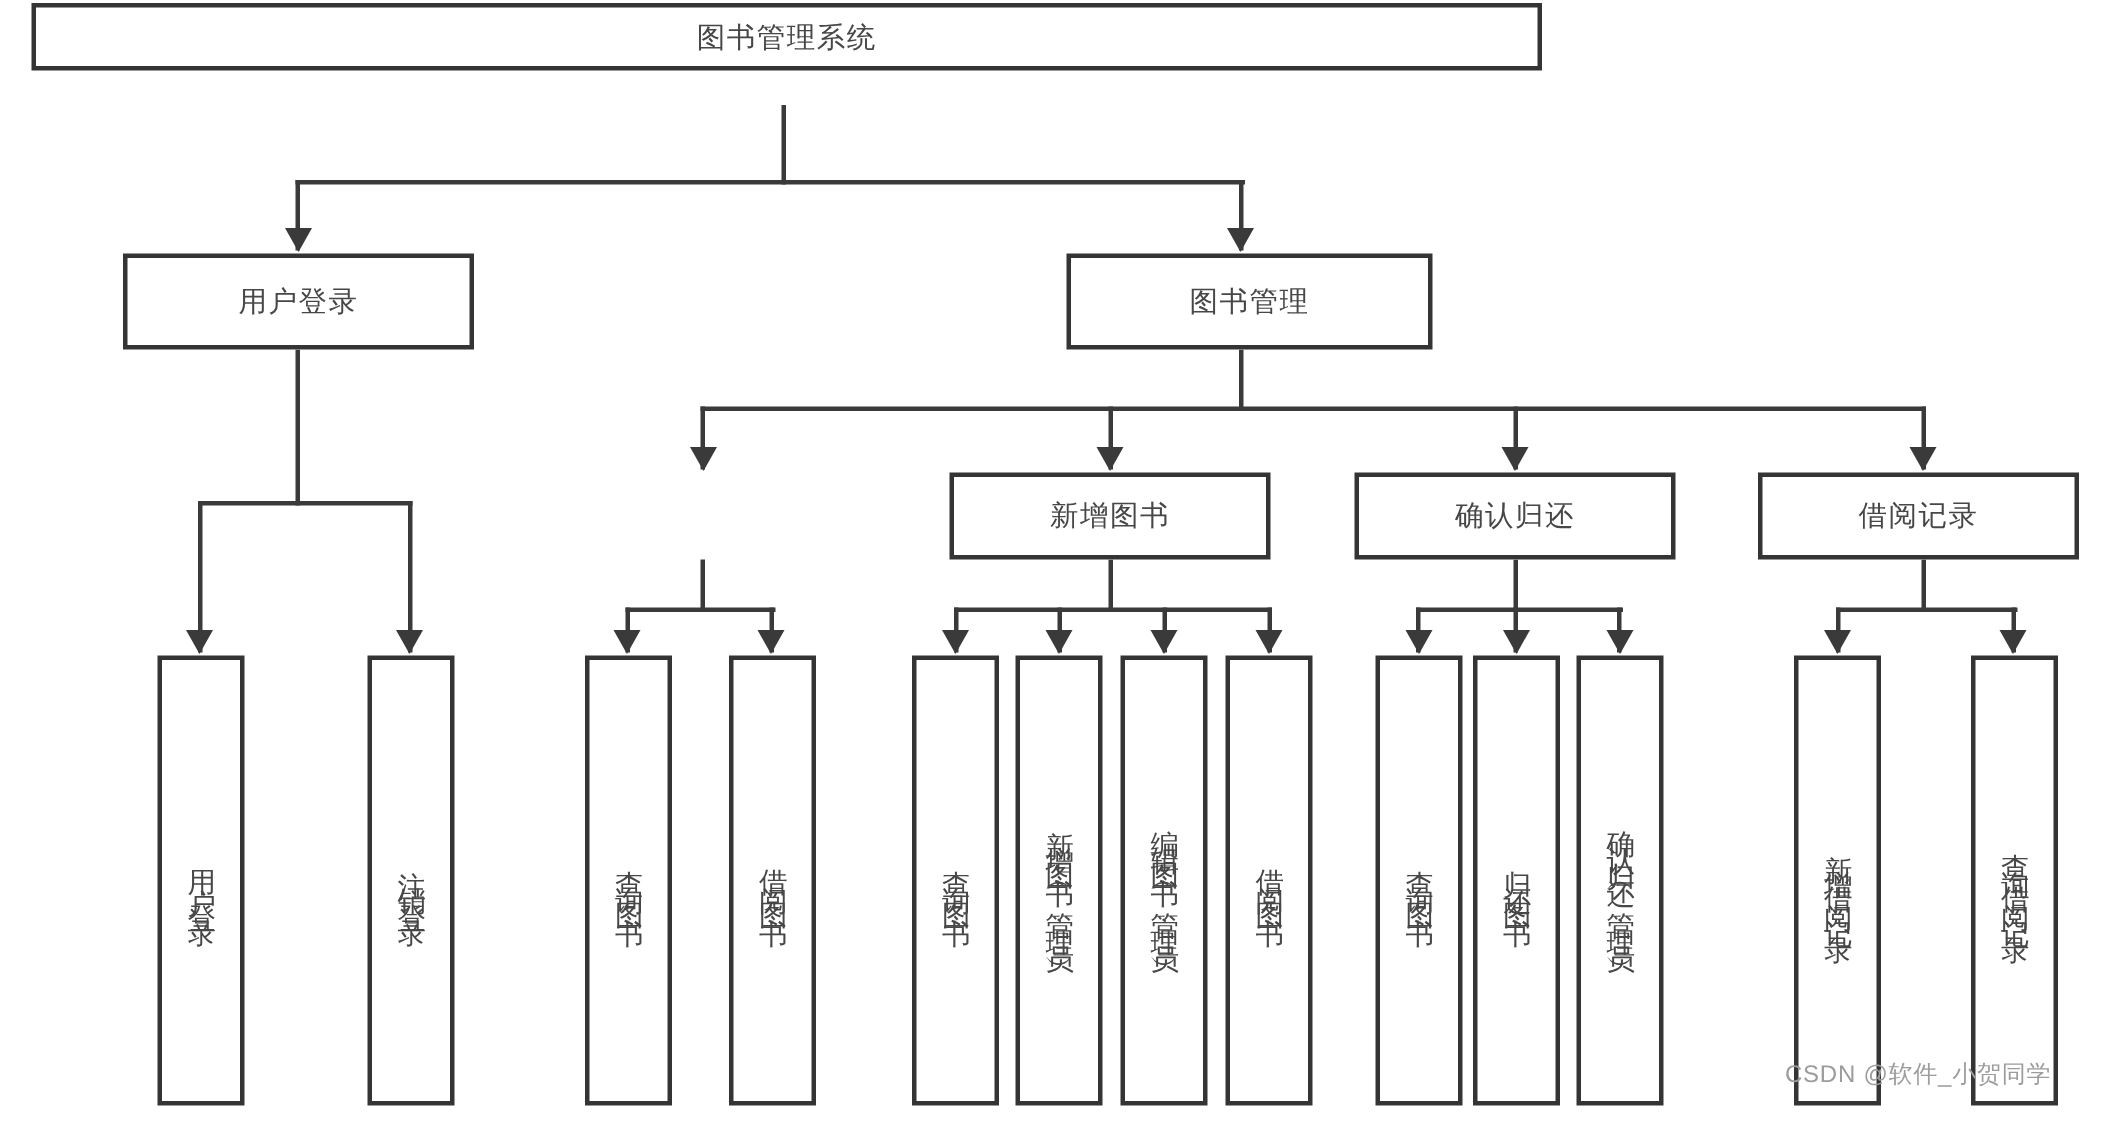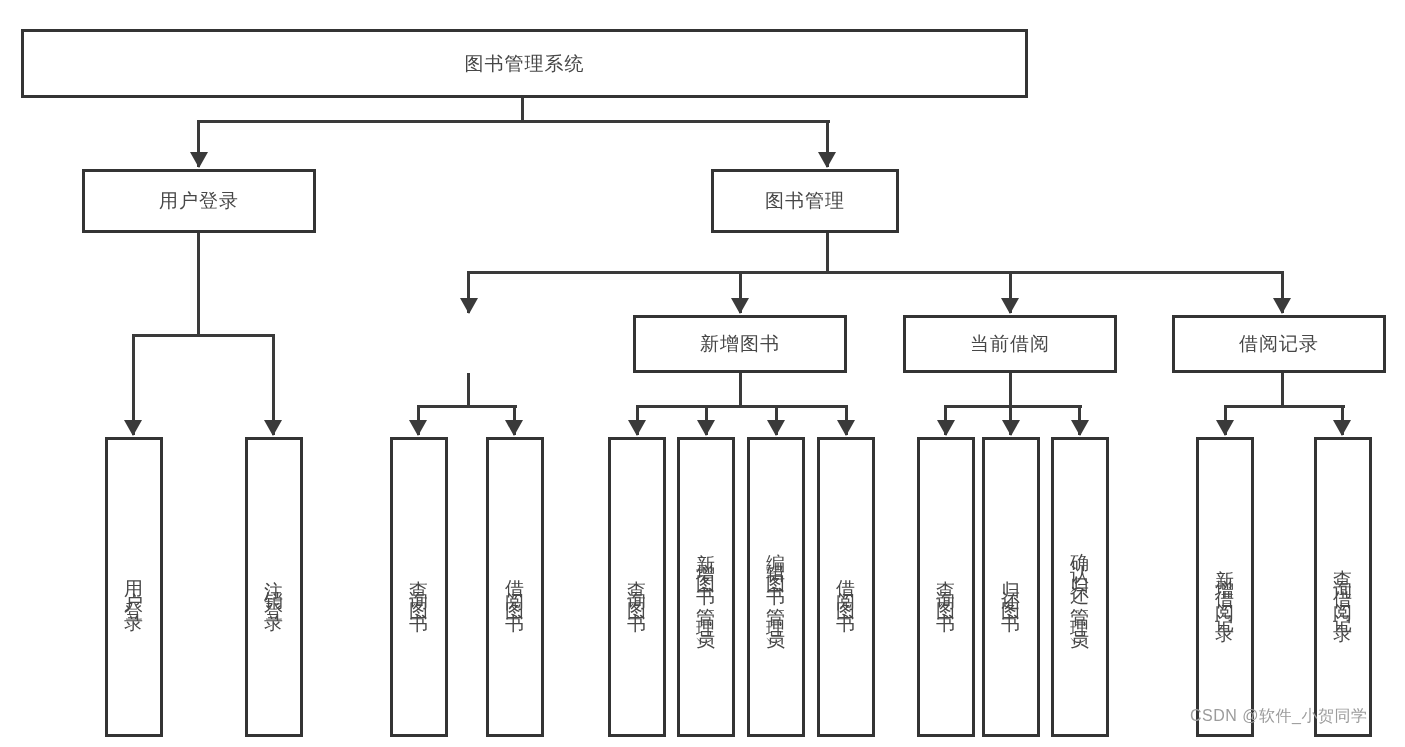--- a/index.html
+++ b/index.html
@@ -25,35 +25,35 @@
   .wm{
     position:absolute;left:1190px;top:706px;z-index:5;
     font-size:16px;color:#9c9c9c;letter-spacing:0.5px;white-space:nowrap;
   }
 </style>
 </head>
 <body>
 
 <div class="stage">
 
-  <div class="box" style="left:21px;top:29px;width:1007px;height:69px">
+  <div class="box" style="left:21px;top:2px;width:1007px;height:45px">
     <span class="hlbl">图书管理系统</span>
   </div>
 
   <div class="ln v" style="left:521px;top:70px;height:53px"></div>
   <div class="ln h" style="left:197px;top:120px;width:633px"></div>
   <div class="ln v" style="left:197px;top:120px;height:47px"></div>
   <div class="ln v" style="left:826px;top:120px;height:47px"></div>
   <div class="arw" style="left:190px;top:152px"></div>
   <div class="arw" style="left:818px;top:152px"></div>
 
   <div class="box" style="left:82px;top:169px;width:234px;height:64px">
     <span class="hlbl">用户登录</span>
   </div>
-  <div class="box" style="left:711px;top:169px;width:188px;height:64px">
+  <div class="box" style="left:711px;top:169px;width:244px;height:64px">
     <span class="hlbl">图书管理</span>
   </div>
 
   <div class="ln v" style="left:197px;top:233px;height:104px"></div>
   <div class="ln h" style="left:132px;top:334px;width:143px"></div>
   <div class="ln v" style="left:132px;top:334px;height:101px"></div>
   <div class="ln v" style="left:272px;top:334px;height:101px"></div>
   <div class="arw" style="left:124px;top:420px"></div>
   <div class="arw" style="left:264px;top:420px"></div>
 
@@ -65,21 +65,21 @@
   <div class="ln v" style="left:1281px;top:271px;height:42px"></div>
   <div class="arw" style="left:460px;top:298px"></div>
   <div class="arw" style="left:731px;top:298px"></div>
   <div class="arw" style="left:1001px;top:298px"></div>
   <div class="arw" style="left:1273px;top:298px"></div>
 
   <div class="box" style="left:633px;top:315px;width:214px;height:58px">
     <span class="hlbl">新增图书</span>
   </div>
   <div class="box" style="left:903px;top:315px;width:214px;height:58px">
-    <span class="hlbl">当前借阅</span>
+    <span class="hlbl">确认归还</span>
   </div>
   <div class="box" style="left:1172px;top:315px;width:214px;height:58px">
     <span class="hlbl">借阅记录</span>
   </div>
 
   <div class="ln v" style="left:467px;top:373px;height:35px"></div>
   <div class="ln h" style="left:417px;top:405px;width:100px"></div>
   <div class="ln v" style="left:417px;top:405px;height:30px"></div>
   <div class="ln v" style="left:513px;top:405px;height:30px"></div>
   <div class="arw" style="left:409px;top:420px"></div>

